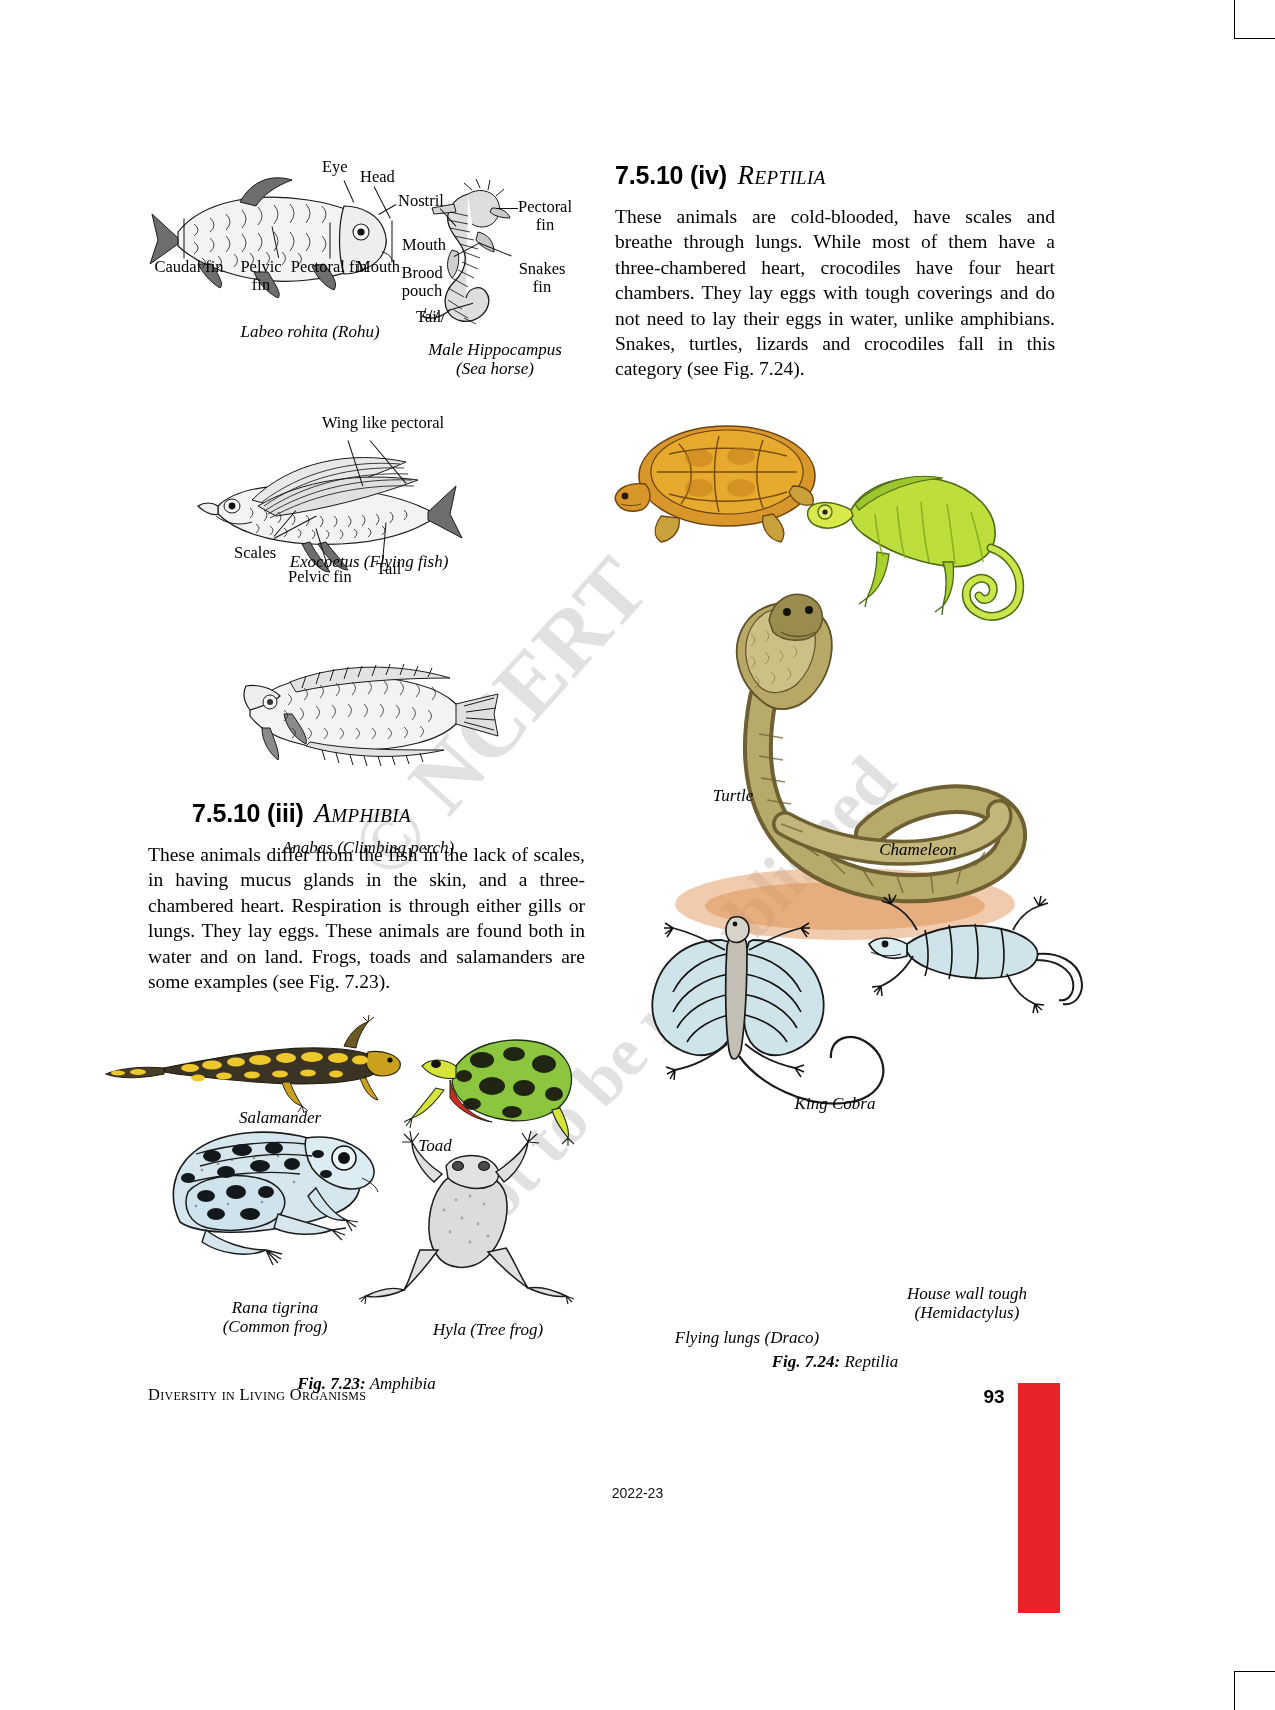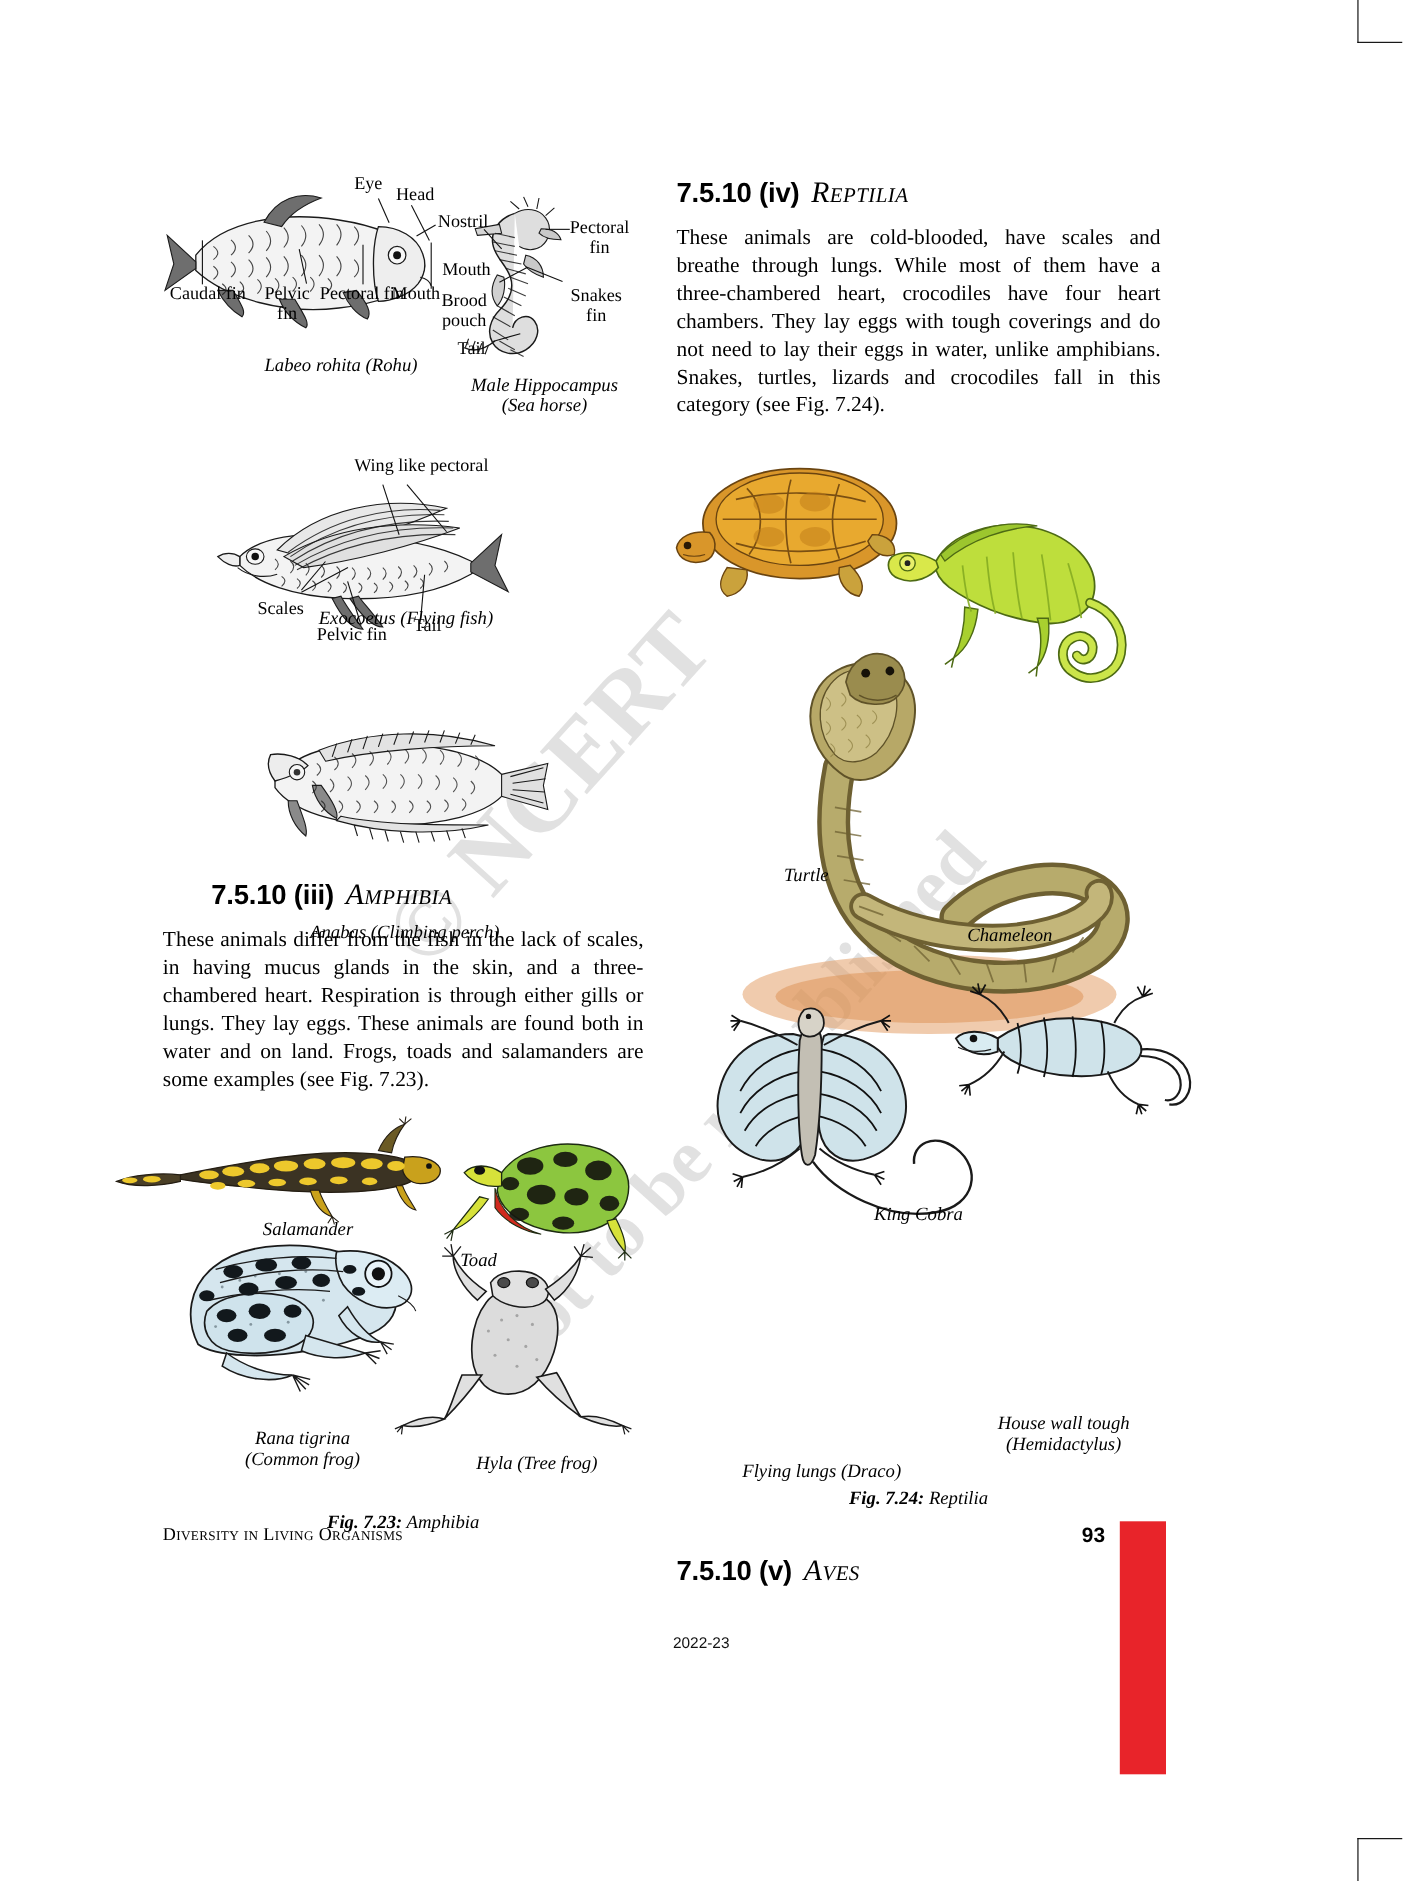--- a/index.html
+++ b/index.html
@@ -651,18 +651,13 @@
     <div class="sciname" style="left:262px;top:880px;width:180px;">
       <span>House wall tough</span><br>
       <span>(Hemidactylus)</span>
     </div>
   </div>
 
   <div class="figcap" style="margin-top:248px;text-align:center;">
     <b>Fig. 7.24:</b><span> Reptilia</span>
   </div>
 
-  <h3 class="sec" style="margin-top:40px;">
-    <span class="num">7.5.10</span>
-    <span class="rom">(v)</span>
-    <span class="name">Aves</span>
-  </h3>
 </div>
 
 </body></html>

